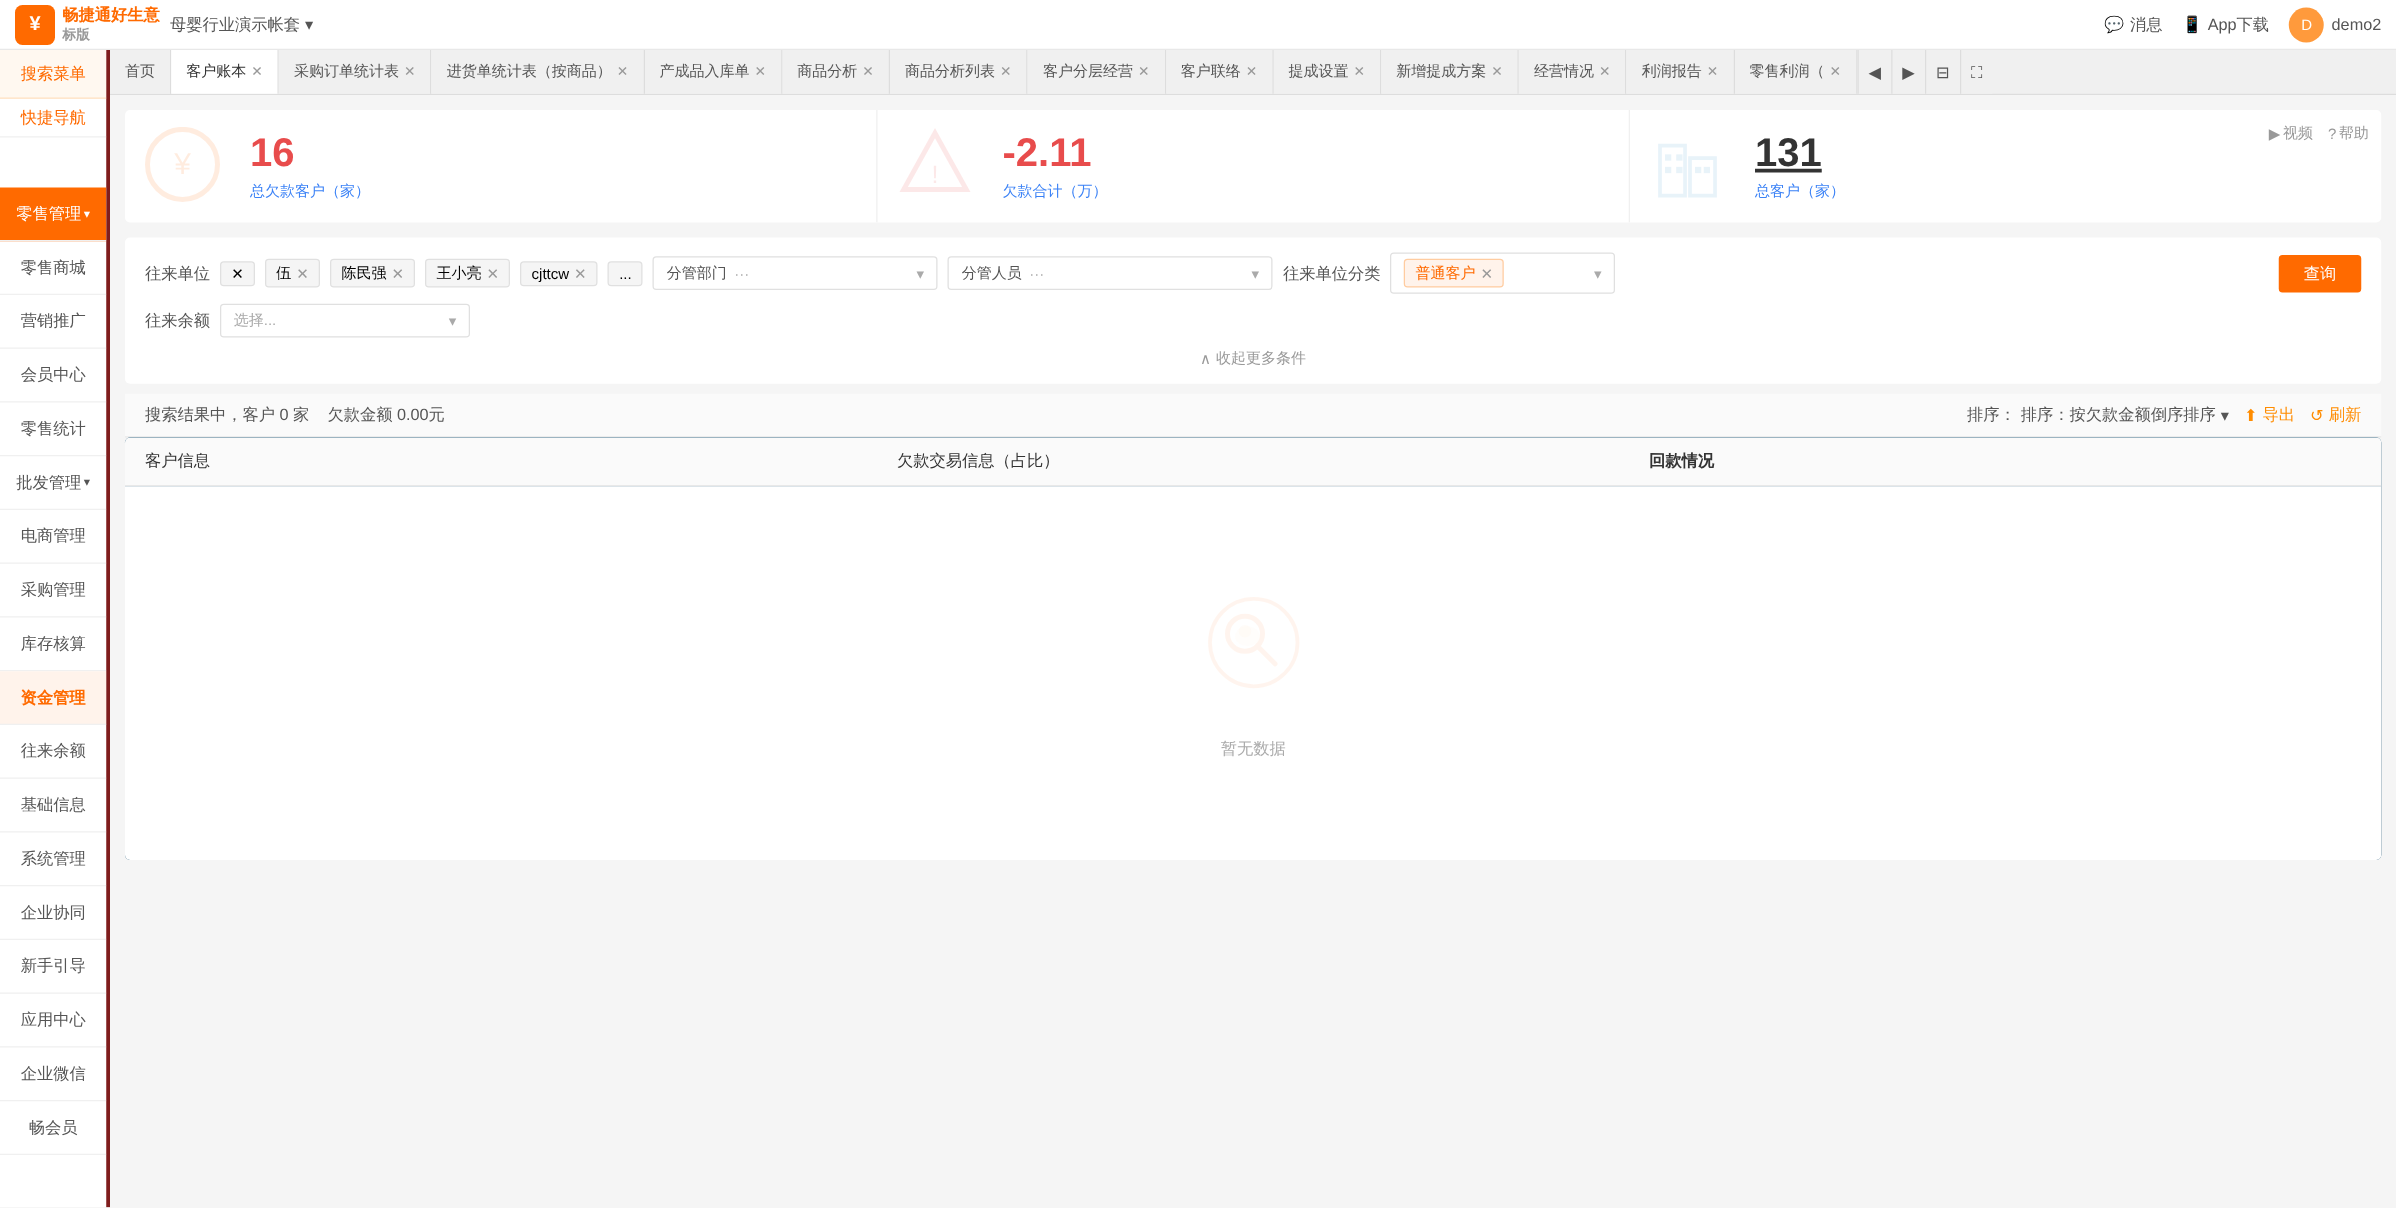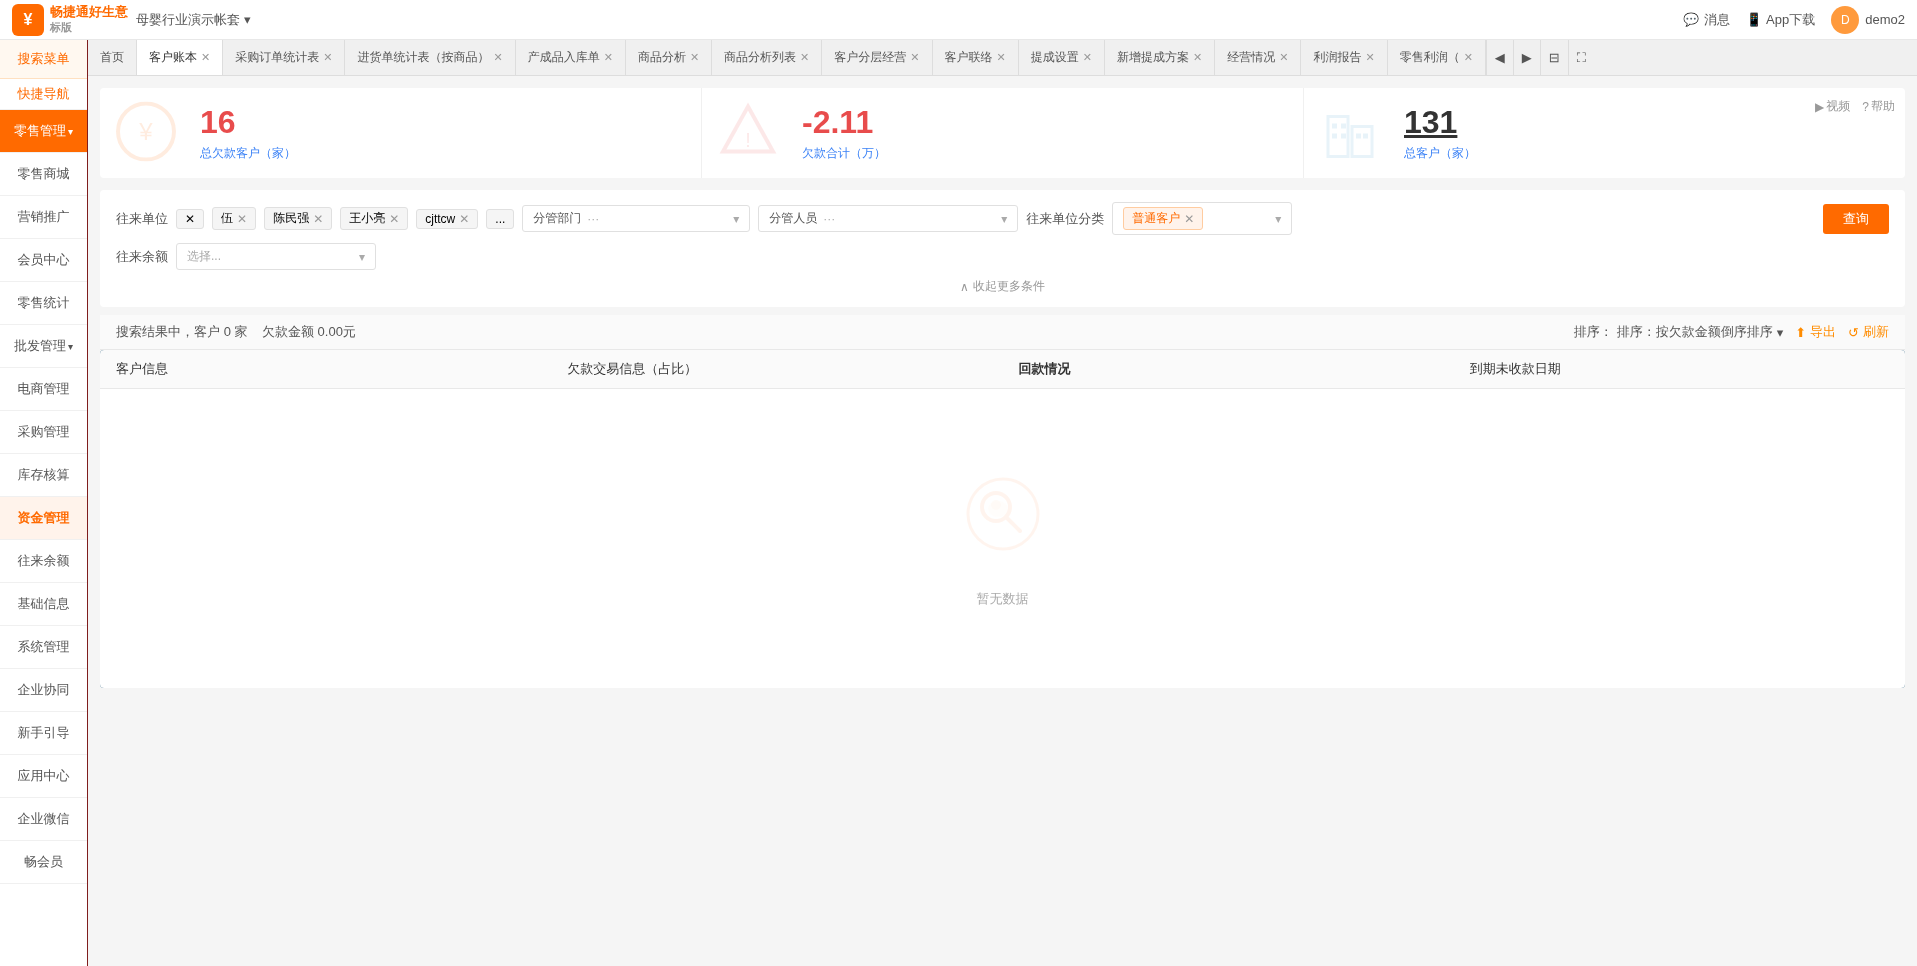--- a/index.html
+++ b/index.html
@@ -26,21 +26,21 @@
 
     
     .main-layout { display: flex; flex: 1; overflow: hidden; }
 
     
     .sidebar {
       width: 88px;
       background: #fff;
       display: flex;
       flex-direction: column;
-      border-right: 1px solid #7f1d1d;
+      border-right: 3px solid #7f1d1d;
       overflow-y: auto;
       flex-shrink: 0;
     }
     .sidebar-search {
       padding: 10px 8px;
       background: #fff8f0;
       color: #ff6a00;
       text-align: center;
       font-size: 13px;
       cursor: pointer;
@@ -249,21 +249,21 @@
       <span>demo2</span>
     </span>
   </div>
 </div>
 
 <div class="main-layout">
 
   <div class="sidebar">
     <div class="sidebar-search">搜索菜单</div>
     <div class="sidebar-nav">快捷导航</div>
-    <div class="sidebar-item active" style="background:#ff6a00;color:#fff;display:flex;align-items:center;justify-content:center;gap:2px;">
+    <div class="sidebar-item active" style="background:#ff6a00;color:#fff;display:flex;align-items:center;justify-content:center;gap:2px;margin-top:40px;">
       <span>零售管理</span>
       <span style="font-size:10px;">▾</span>
     </div>
     <div class="sidebar-item">
       <span>零售商城</span>
     </div>
     <div class="sidebar-item">
       <span>营销推广</span>
     </div>
     <div class="sidebar-item">
@@ -517,21 +517,20 @@
             <span>刷新</span>
           </span>
         </div>
       </div>
 
       <div class="data-table">
         <div class="table-header">
           <div class="table-header-cell col-customer">客户信息</div>
           <div class="table-header-cell col-debt">欠款交易信息（占比）</div>
           <div class="table-header-cell col-repayment">回款情况</div>
-          <div class="table-header-cell col-date">到期未收款日期</div>
         </div>
 
         <div class="empty-state">
           <div class="empty-icon" style="font-size:80px;opacity:0.3;margin-bottom:12px;">
             
             <svg width="90" height="90" viewBox="0 0 90 90" style="opacity:0.4;">
               <ellipse cx="45" cy="45" rx="35" ry="35" fill="none" stroke="#ffaa77" stroke-width="3"></ellipse>
               <circle cx="38" cy="38" r="14" fill="none" stroke="#ffaa77" stroke-width="4"></circle>
               <line x1="48" y1="48" x2="62" y2="62" stroke="#ffaa77" stroke-width="4" stroke-linecap="round"></line>
               <circle cx="38" cy="36" r="5" fill="#ffcc99" opacity="0.6"></circle>

